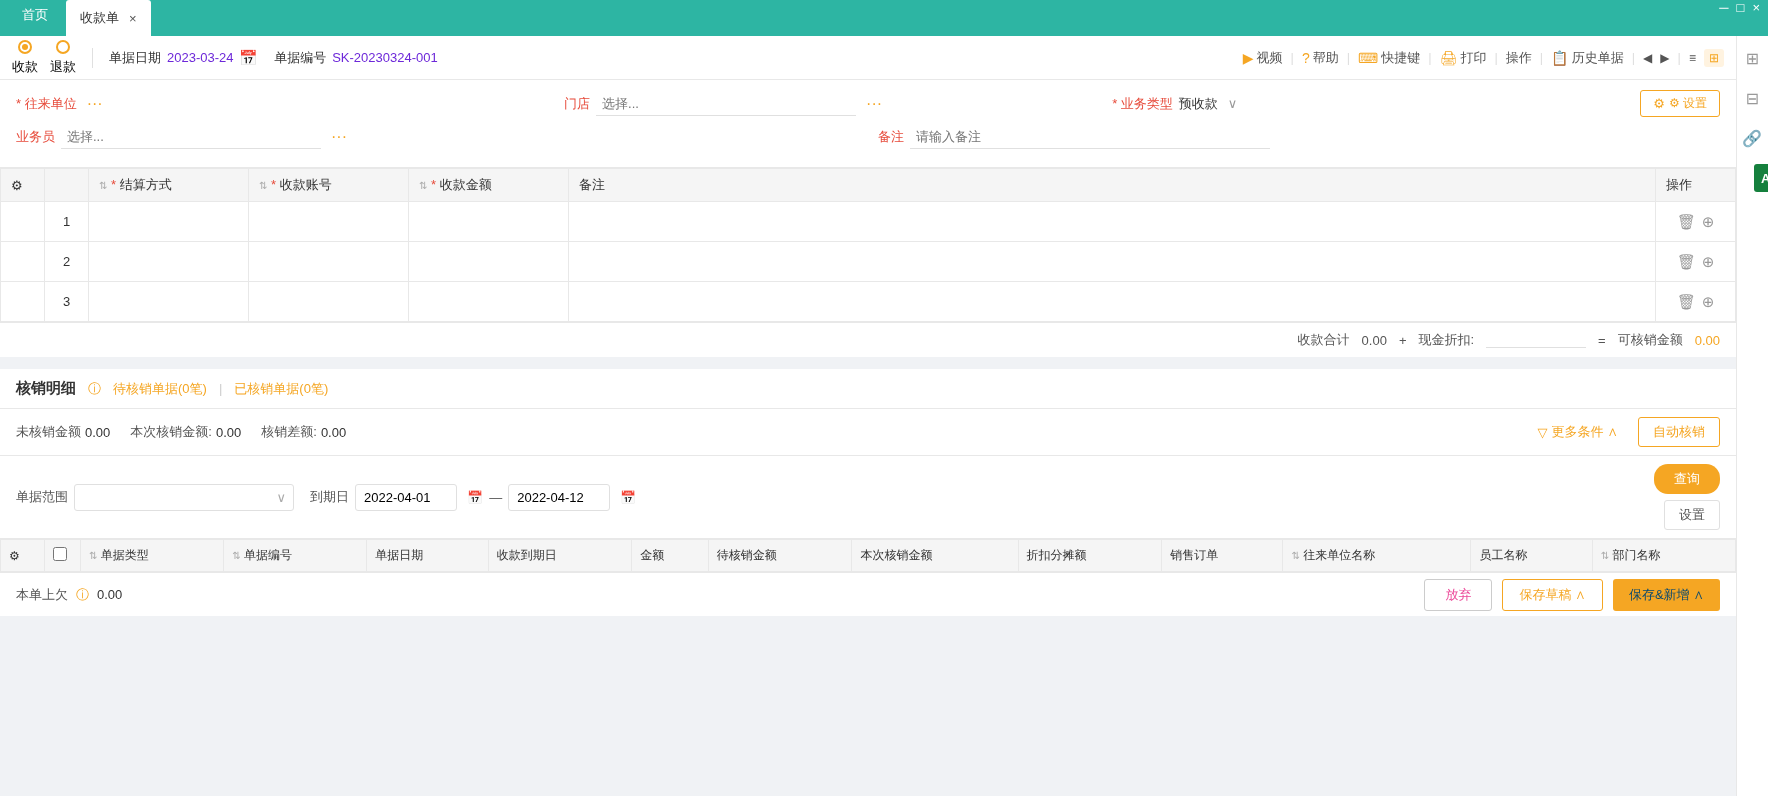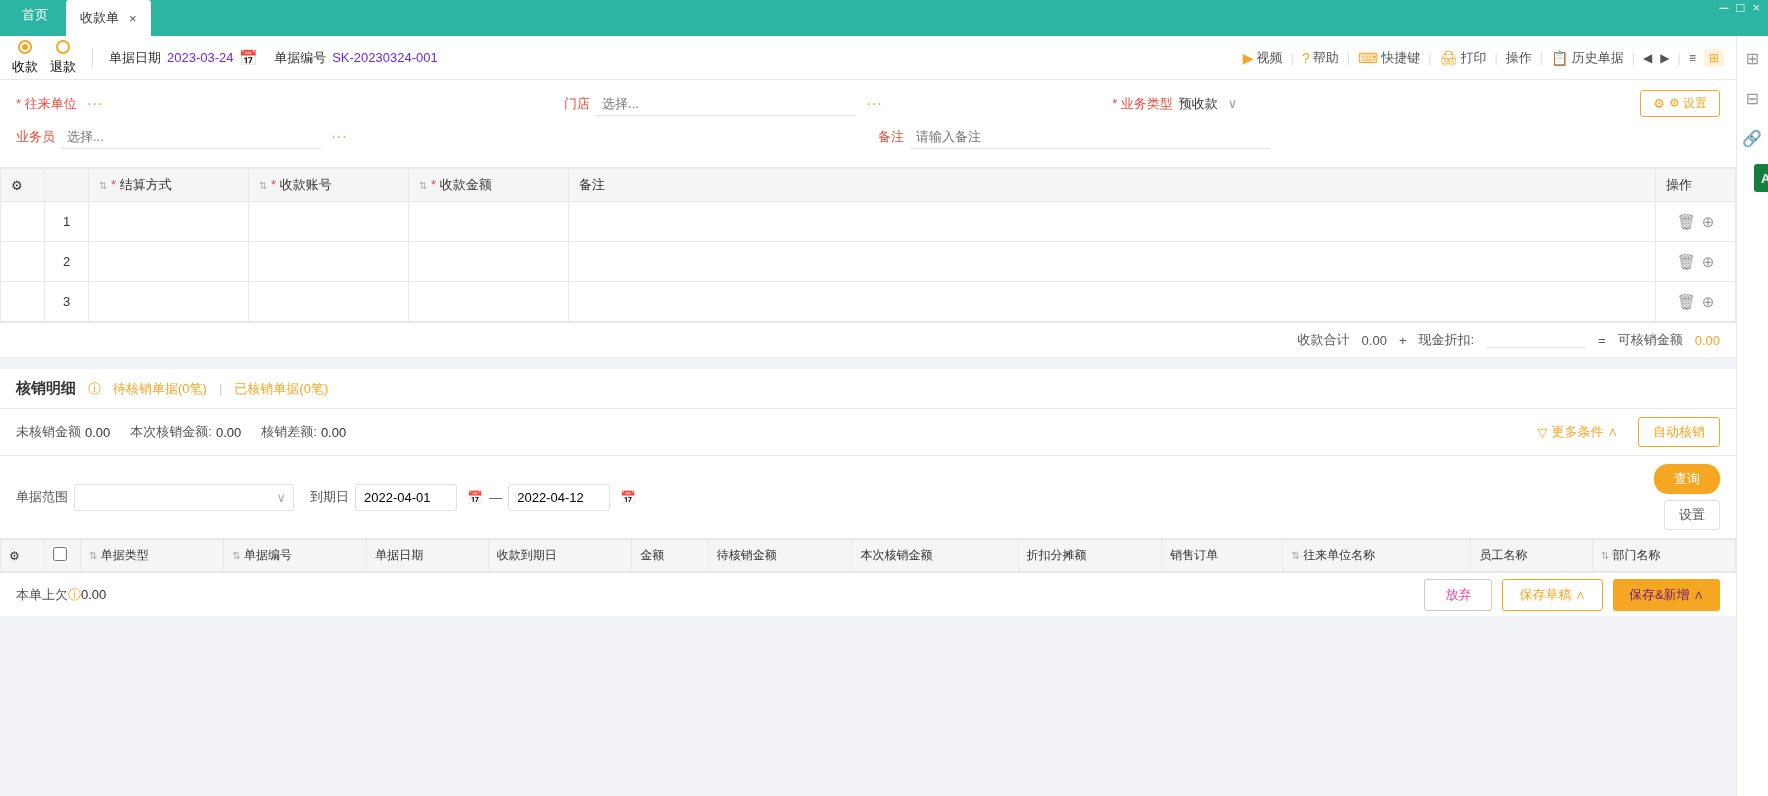--- a/index.html
+++ b/index.html
@@ -294,21 +294,21 @@
 
     
     .footer {
       background: #fff;
       border-top: 1px solid #e8e8e8;
       padding: 8px 16px;
       display: flex;
       align-items: center;
       height: 44px;
     }
-    .footer-info { display: flex; align-items: center; gap: 0; color: #555; font-size: 13px; }
+    .footer-info { display: flex; align-items: center; gap: 8px; color: #555; font-size: 13px; }
     .footer-spacer { flex: 1; }
     .footer-btns { display: flex; gap: 10px; }
     .btn-abandon {
       background: #fff;
       border: 1px solid #ccc;
       color: #ec4899;
       padding: 6px 20px;
       border-radius: 3px;
       cursor: pointer;
       font-size: 13px;
@@ -319,21 +319,21 @@
       color: #f5a623;
       padding: 6px 16px;
       border-radius: 3px;
       cursor: pointer;
       font-size: 13px;
       display: flex; align-items: center; gap: 4px;
     }
     .btn-save-new {
       background: #f5a623;
       border: none;
-      color: #701a75;
+      color: #0c4a6e;
       padding: 6px 16px;
       border-radius: 3px;
       cursor: pointer;
       font-size: 13px;
       display: flex; align-items: center; gap: 4px;
     }
 
     
     .right-sidebar {
       position: fixed;

